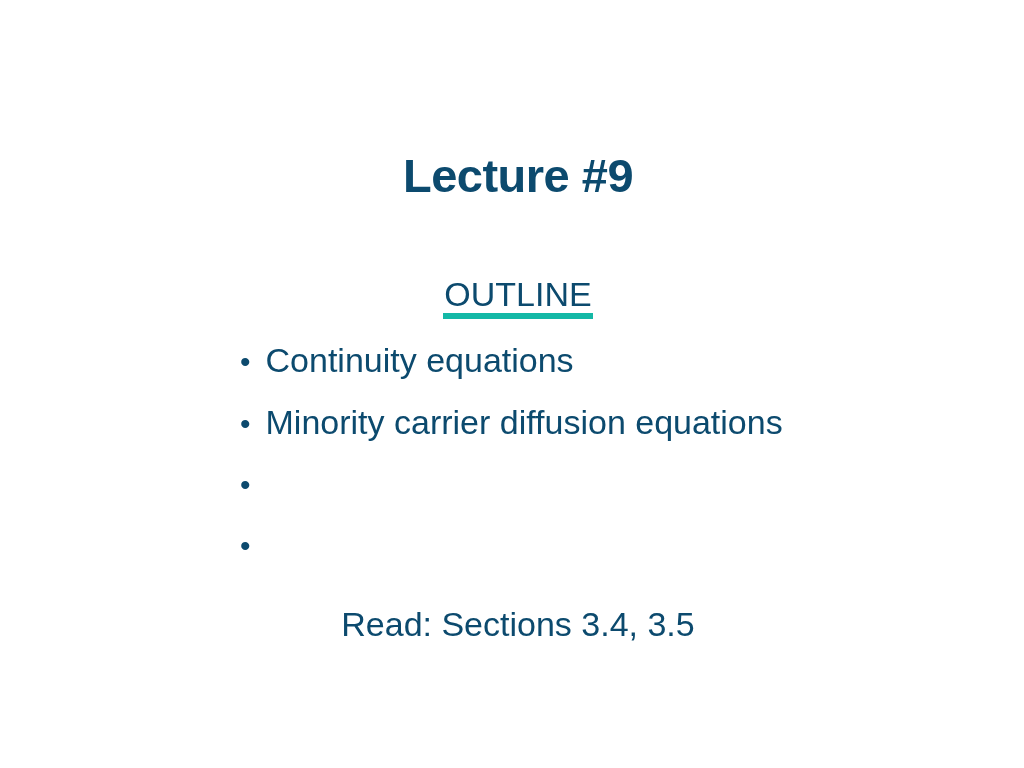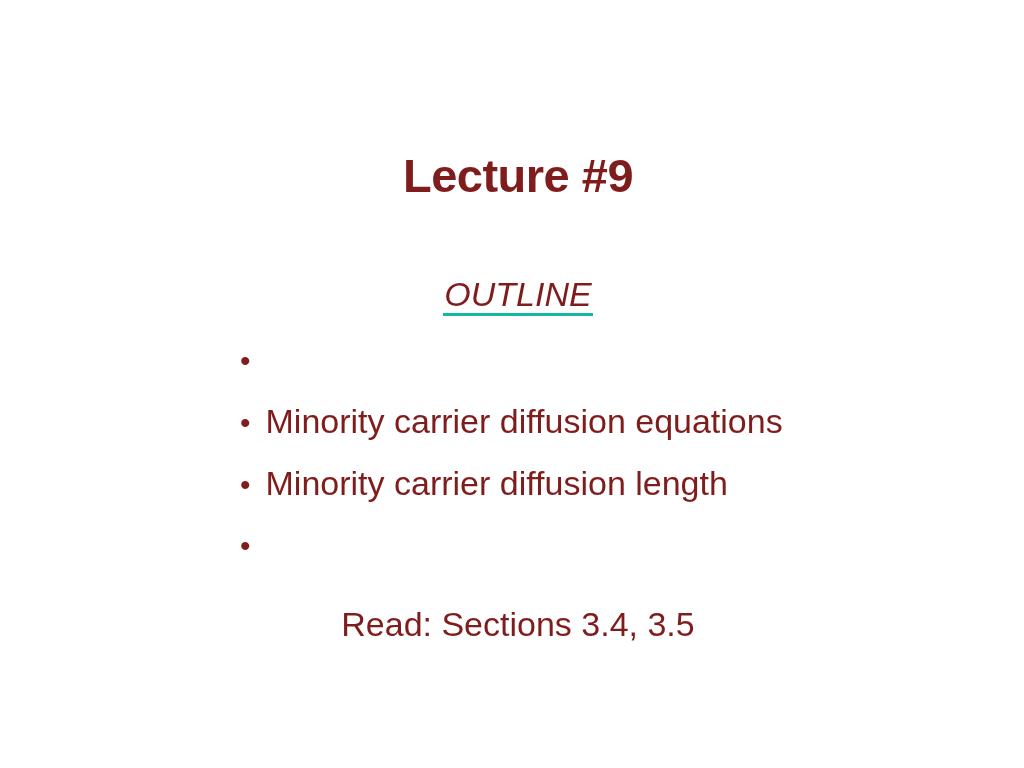--- a/index.html
+++ b/index.html
@@ -7,21 +7,21 @@
     padding: 0;
     background: #ffffff;
   }
   .slide {
     position: relative;
     width: 1024px;
     height: 768px;
     background: #ffffff;
     overflow: hidden;
     font-family: "Liberation Sans", "DejaVu Sans", sans-serif;
-    color: #7f1d1d;
+    color: #0c4a6e;
   }
   .slide-title {
     position: absolute;
     top: 150px;
     left: 6px;
     width: 1024px;
     text-align: center;
     font-size: 47px;
     line-height: 1.1;
     font-weight: bold;
@@ -33,23 +33,22 @@
     top: 276px;
     left: 6px;
     width: 1024px;
     text-align: center;
     font-size: 34px;
     line-height: 1.1;
     white-space: nowrap;
   }
   .outline-heading {
     display: inline-block;
-    border-bottom: 3px solid #14b8a6;
+    border-bottom: 6px solid #14b8a6;
     padding: 0 1px;
-    font-style: italic;
   }
   .outline-list {
     position: absolute;
     top: 330px;
     left: 240px;
     margin: 0;
     padding: 0;
     list-style: none;
     font-size: 34px;
   }
@@ -84,28 +83,28 @@
 
   <div class="slide-title">Lecture #9</div>
 
   <div class="outline-heading-wrap">
     <span class="outline-heading">OUTLINE</span>
   </div>
 
   <ul class="outline-list">
     <li>
       <span class="bullet-dot">•</span>
+      <span class="bullet-text">Continuity equations</span>
     </li>
     <li>
       <span class="bullet-dot">•</span>
       <span class="bullet-text">Minority carrier diffusion equations</span>
     </li>
     <li>
       <span class="bullet-dot">•</span>
-      <span class="bullet-text">Minority carrier diffusion length</span>
     </li>
     <li>
       <span class="bullet-dot">•</span>
     </li>
   </ul>
 
   <div class="reading-note">Read: Sections 3.4, 3.5</div>
 
 </div>
 

